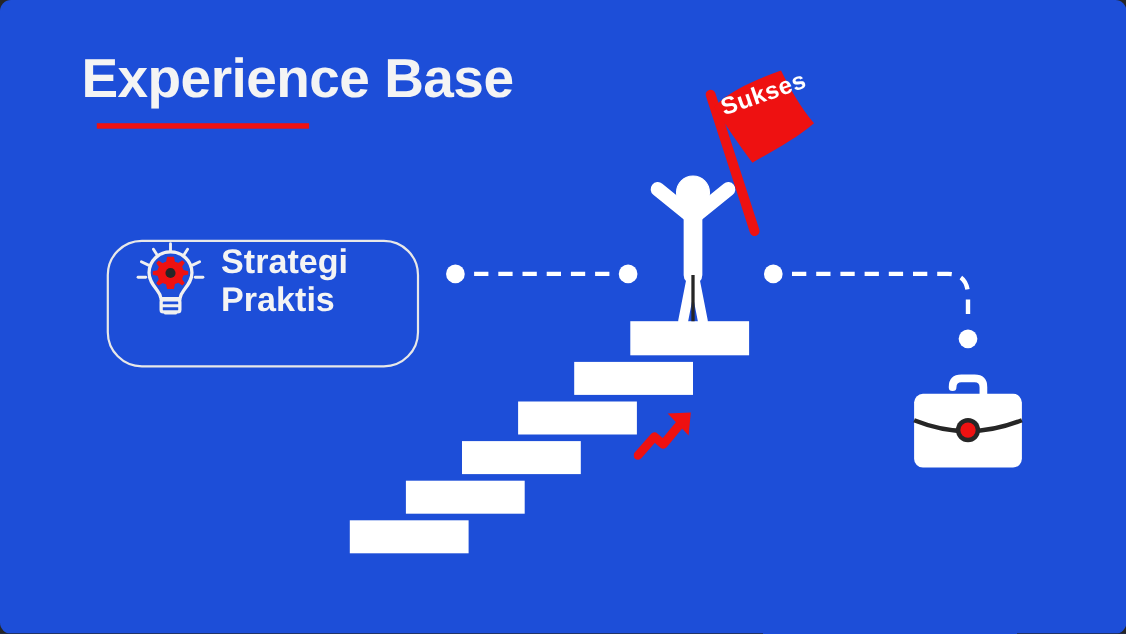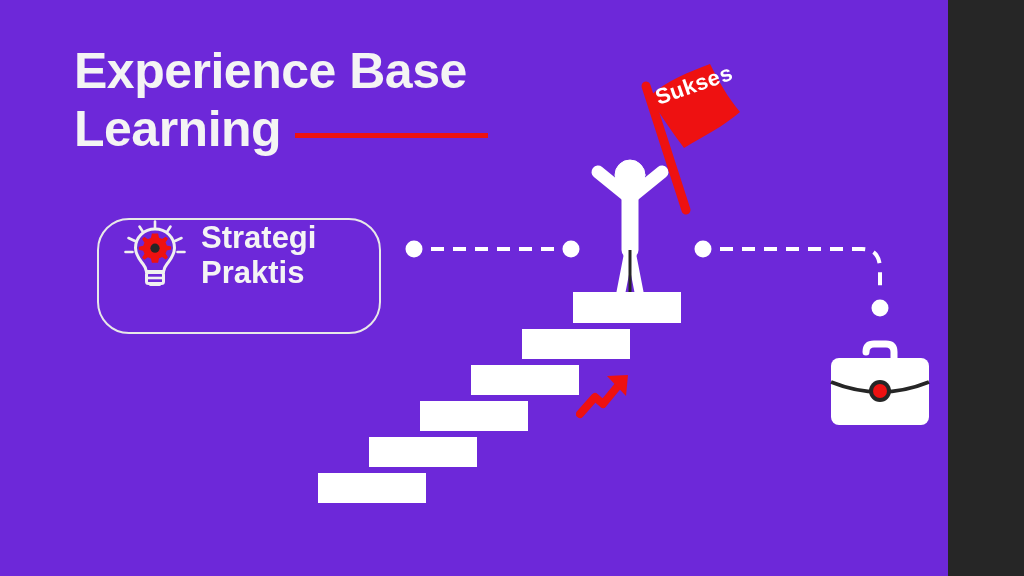--- a/index.html
+++ b/index.html
@@ -8,24 +8,25 @@
     background: #262626;
   }
   body {
     width: 1024px;
     height: 576px;
     overflow: hidden;
     font-family: "Liberation Sans", sans-serif;
   }
   #canvas {
     position: relative;
-    width: 948px;
+    width: 1024px;
     height: 576px;
-    background: #6d28d9;
+    background: #1d4ed8;
     overflow: hidden;
+    border-radius: 10px;
   }
 
   
   #title-block {
     position: absolute;
     left: 74px;
     top: 42px;
     width: 520px;
   }
   .title-line {
@@ -153,21 +154,20 @@
   }
 </style>
 </head>
 <body>
 
 <div id="canvas">
 
   <div id="title-block">
     <span class="title-line">Experience Base</span>
     <div id="title-line-2-wrap">
-      <span class="title-line">Learning</span>
       <div id="title-rule"></div>
     </div>
   </div>
 
   <div id="pill">
     <span id="bulb-icon">
       <svg viewBox="0 0 64 70" width="64" height="70">
 
         <g stroke="#f0f0f0" stroke-width="2.6" stroke-linecap="round">
           <line x1="32" y1="1.5" x2="32" y2="8"></line>

